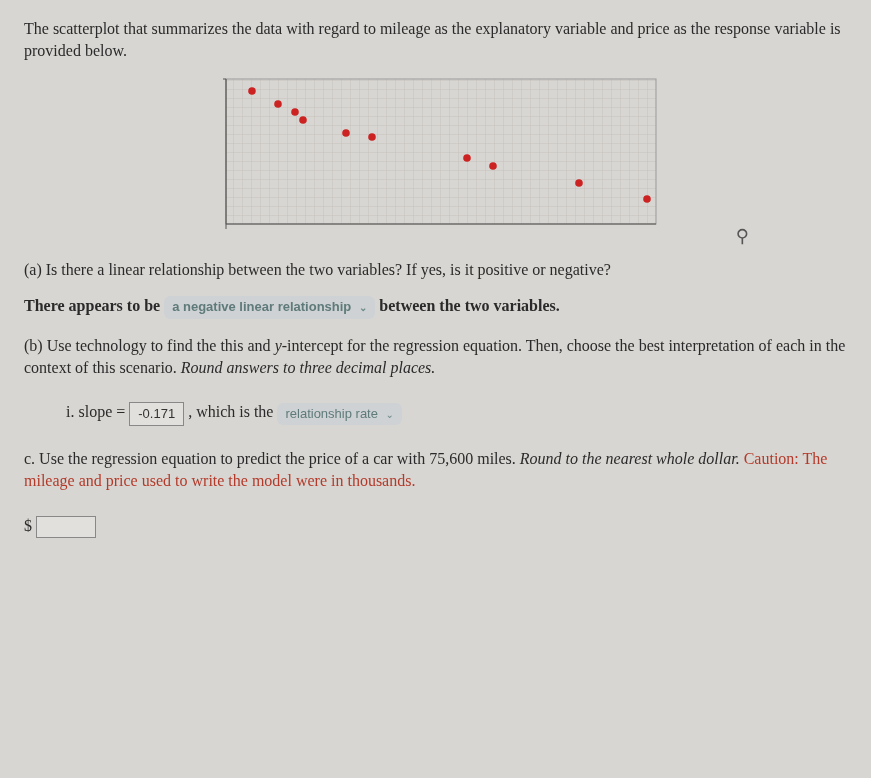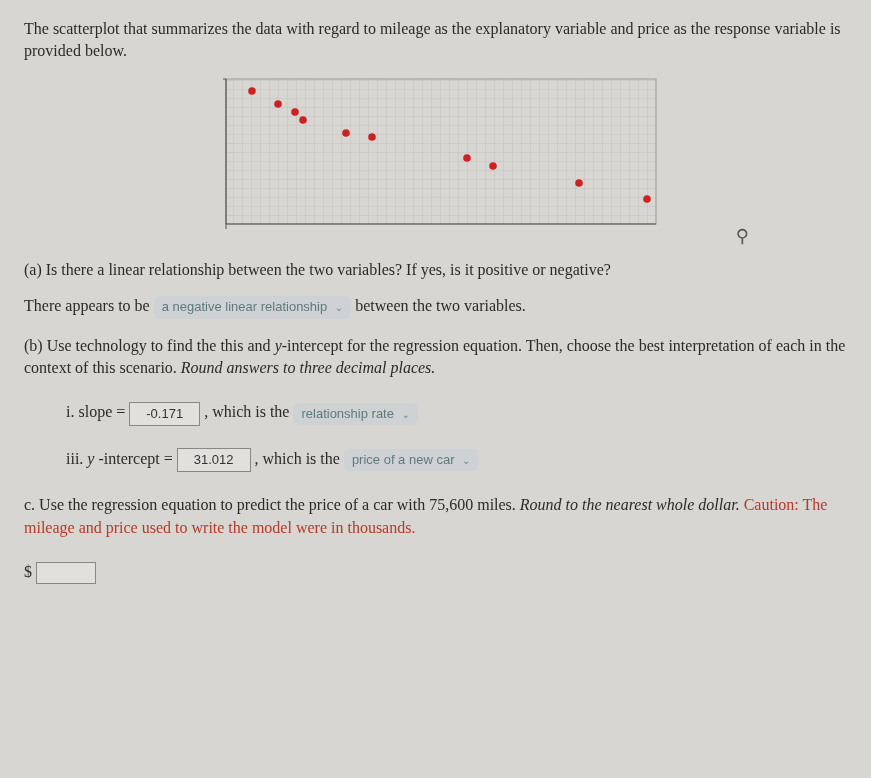--- a/index.html
+++ b/index.html
@@ -22,21 +22,21 @@
   }
   svg.chart { display: block; }
   .mag {
     position: absolute;
     right: 98px;
     bottom: -8px;
     font-size: 18px;
     color: #555;
   }
   .q { margin: 16px 0 10px 0; }
-  .ans-line { margin: 14px 0; }
+  .ans-line { margin: 14px 0; font-weight: bold; }
   .pill {
     display: inline-block;
     background: #cfd2d4;
     border-radius: 6px;
     padding: 2px 8px 2px 8px;
     font-family: Arial, sans-serif;
     font-size: 13px;
     color: #5f7a7a;
     vertical-align: middle;
   }
@@ -46,21 +46,21 @@
     font-size: 10px;
     color: #6b8a8a;
   }
   .sub-list { margin-left: 42px; margin-top: 18px; }
   .sub-item { margin: 22px 0; }
   .roman { font-family: Georgia, serif; }
   .inputbox {
     display: inline-block;
     border: 1px solid #888;
     background: #e2e0dc;
-    padding: 2px 16px;
+    padding: 2px 8px;
     font-family: Arial, sans-serif;
     font-size: 13px;
     color: #333;
     min-width: 46px;
     text-align: center;
     vertical-align: middle;
   }
   .inputbox.empty { min-width: 60px; height: 22px; }
   em.inst { }
   .caution { color: #b33a2a; }
@@ -125,30 +125,20 @@
     <span class="roman">i.</span>
     <span>slope =</span>
     <span class="inputbox">-0.171</span>
     <span>, which is the</span>
     <span class="pill">
       <span>relationship rate</span>
       <span class="caret">⌄</span>
     </span>
   </div>
 
-  <div class="sub-item">
-    <span class="roman">iii.</span>
-    <span class="yvar">y </span><span>-intercept =</span>
-    <span class="inputbox">31.012</span>
-    <span>, which is the</span>
-    <span class="pill">
-      <span>price of a new car</span>
-      <span class="caret">⌄</span>
-    </span>
-  </div>
 </div>
 
 <p class="q">
   <span>c. Use the regression equation to predict the price of a car with 75,600 miles. </span><em class="inst">Round to the nearest whole dollar. </em><span class="caution">Caution: The mileage and price used to write the model were in thousands.</span>
 </p>
 
 <div class="dollar-row">
   <span>$</span>
   <span class="inputbox empty"></span>
 </div>

